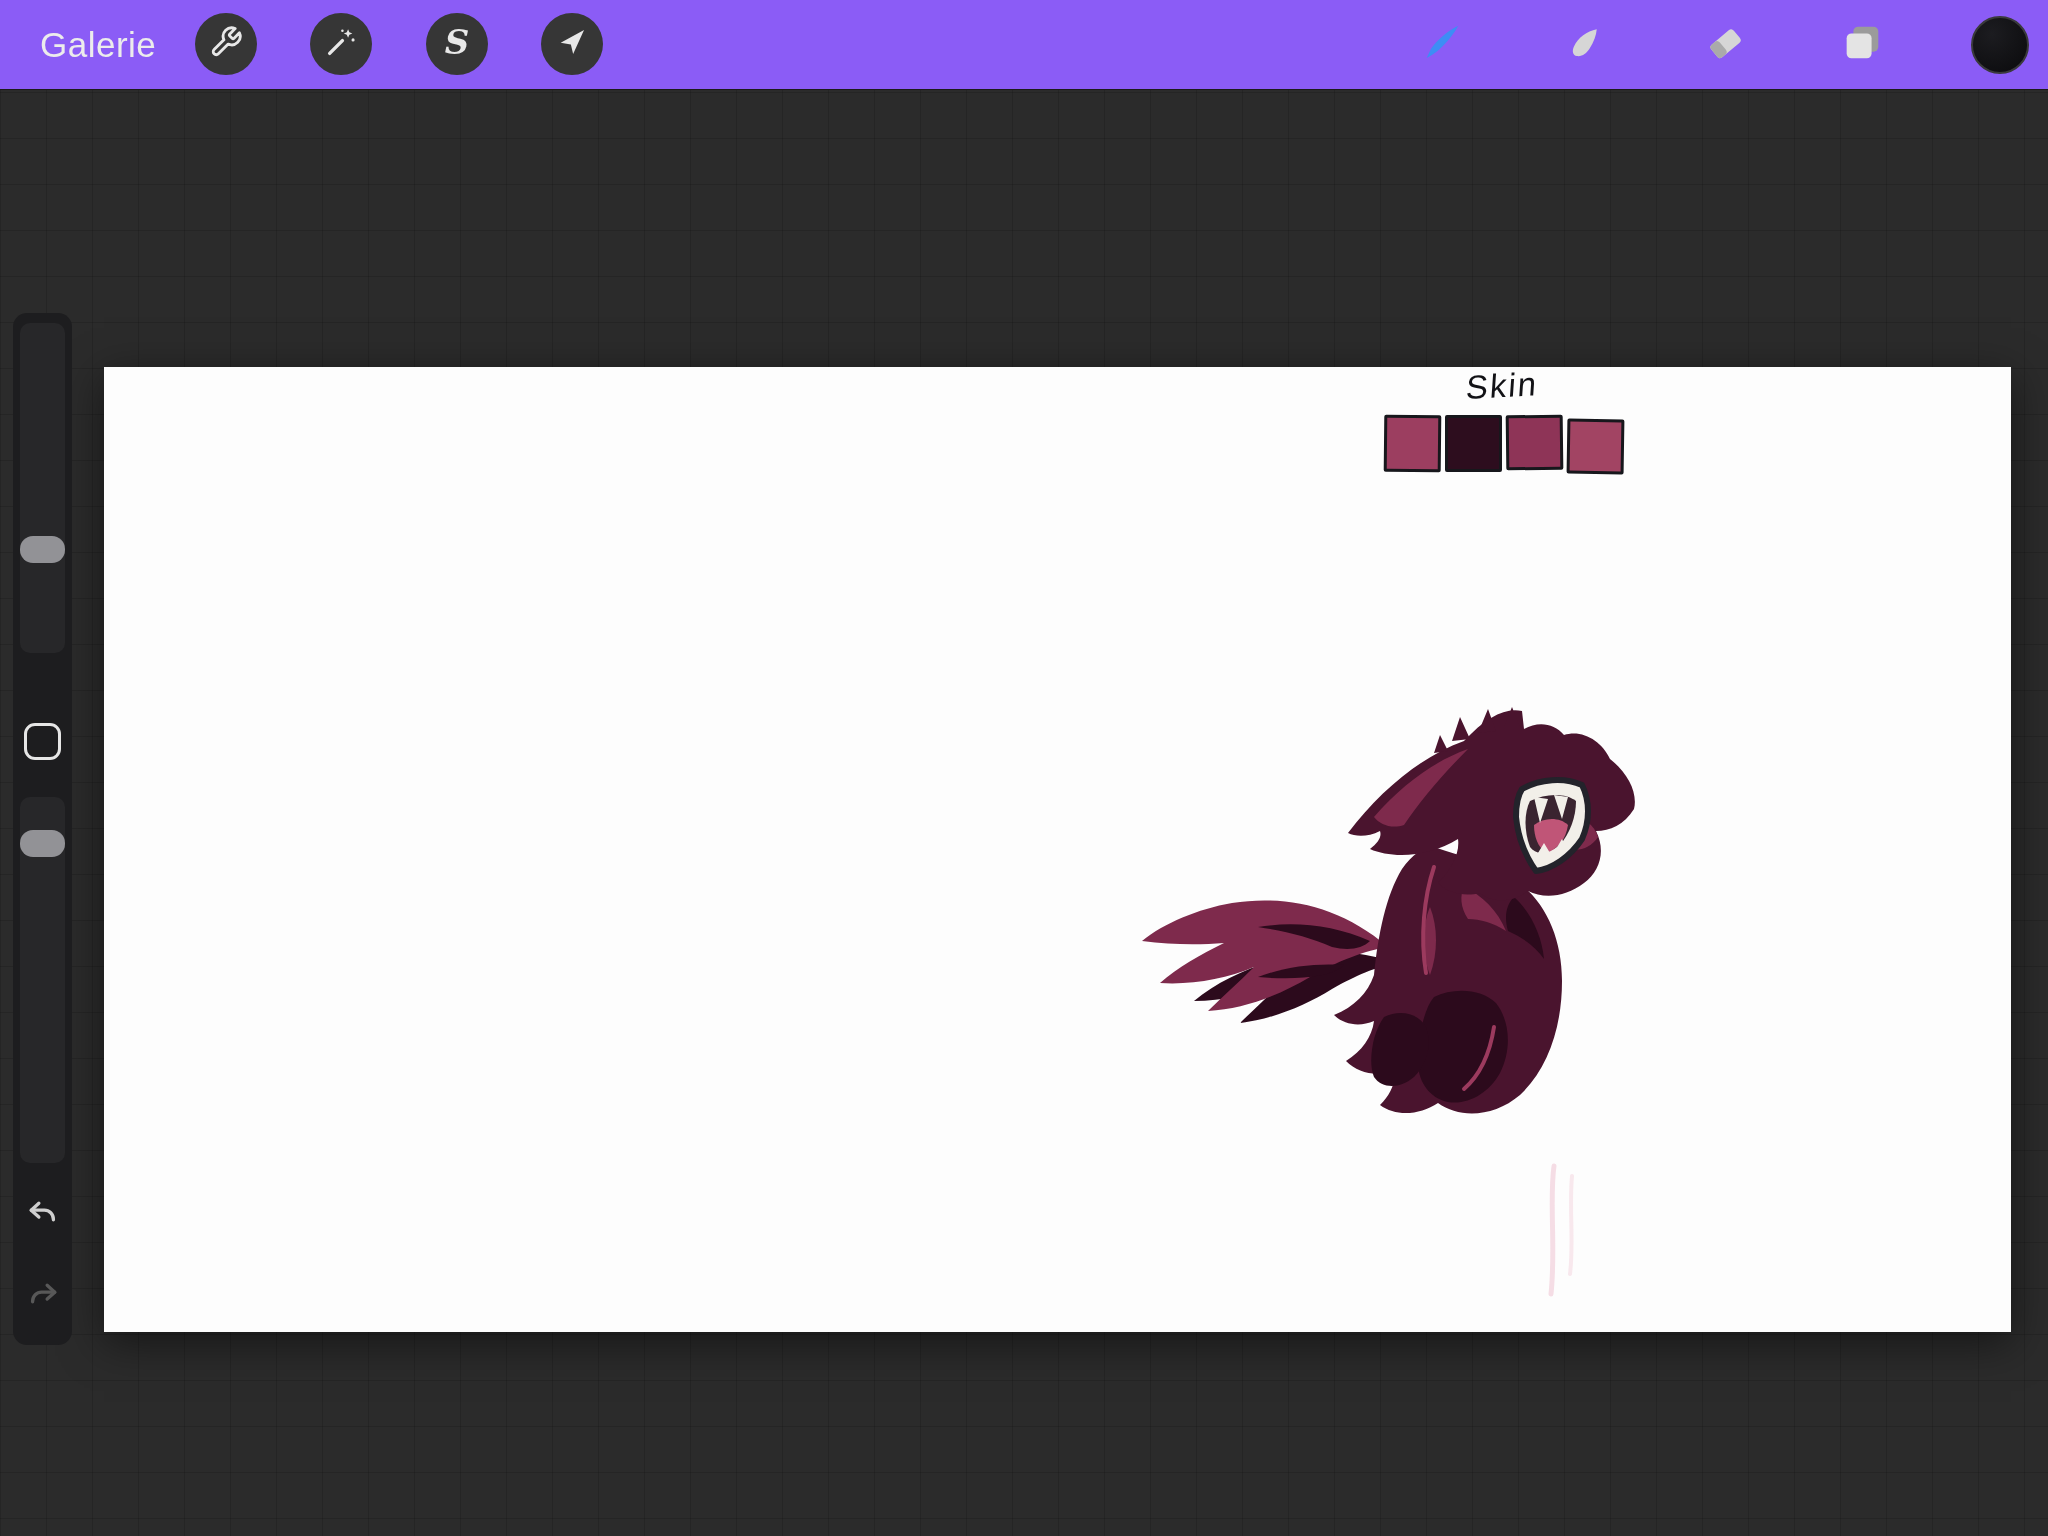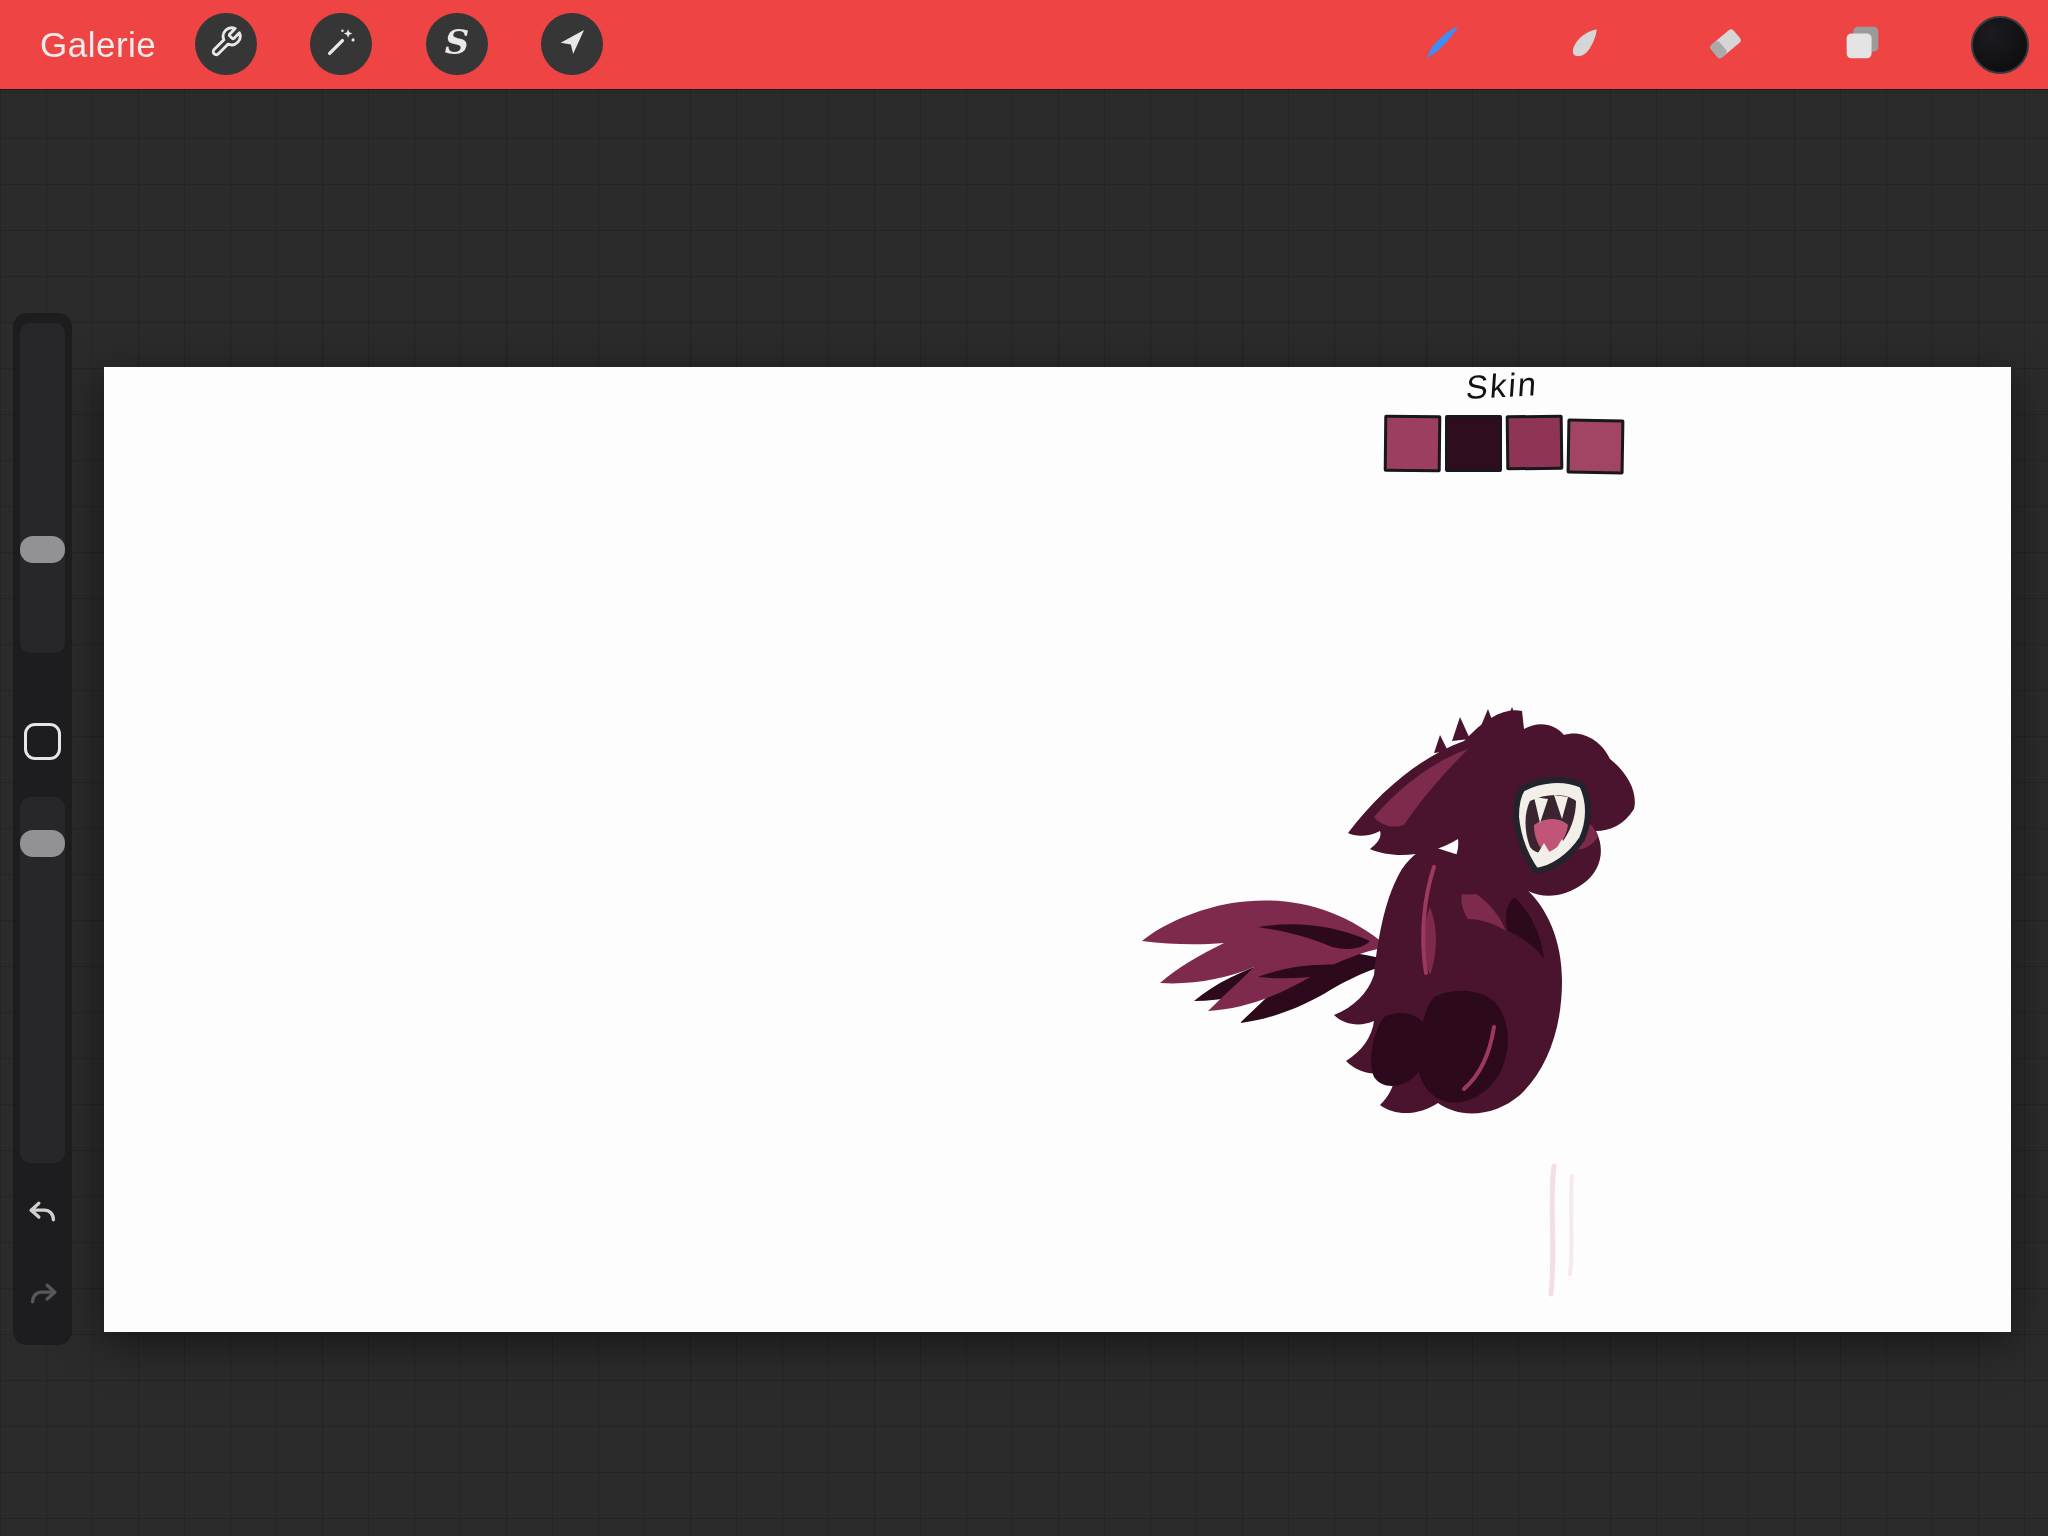--- a/index.html
+++ b/index.html
@@ -10,21 +10,21 @@
     background-image:
       linear-gradient(rgba(0,0,0,0.14) 1px, transparent 1px),
       linear-gradient(90deg, rgba(0,0,0,0.14) 1px, transparent 1px);
     background-size:46px 46px;
     position:relative;
   }
 
   
   .topbar {
     position:absolute; left:0; top:0; width:2048px; height:90px;
-    background:#ef4444; border-bottom:1px solid #1b1b1b; z-index:30;
+    background:#8b5cf6; border-bottom:1px solid #1b1b1b; z-index:30;
   }
   .gallery-label {
     position:absolute; left:40px; top:0; height:90px; line-height:90px;
     color:#ececec; font-size:35px; font-weight:400; letter-spacing:0.5px;
   }
   .tool-circle {
     position:absolute; top:13px; width:62px; height:62px; border-radius:50%;
     background:#363636; display:flex; align-items:center; justify-content:center;
   }
   .icon-btn {

